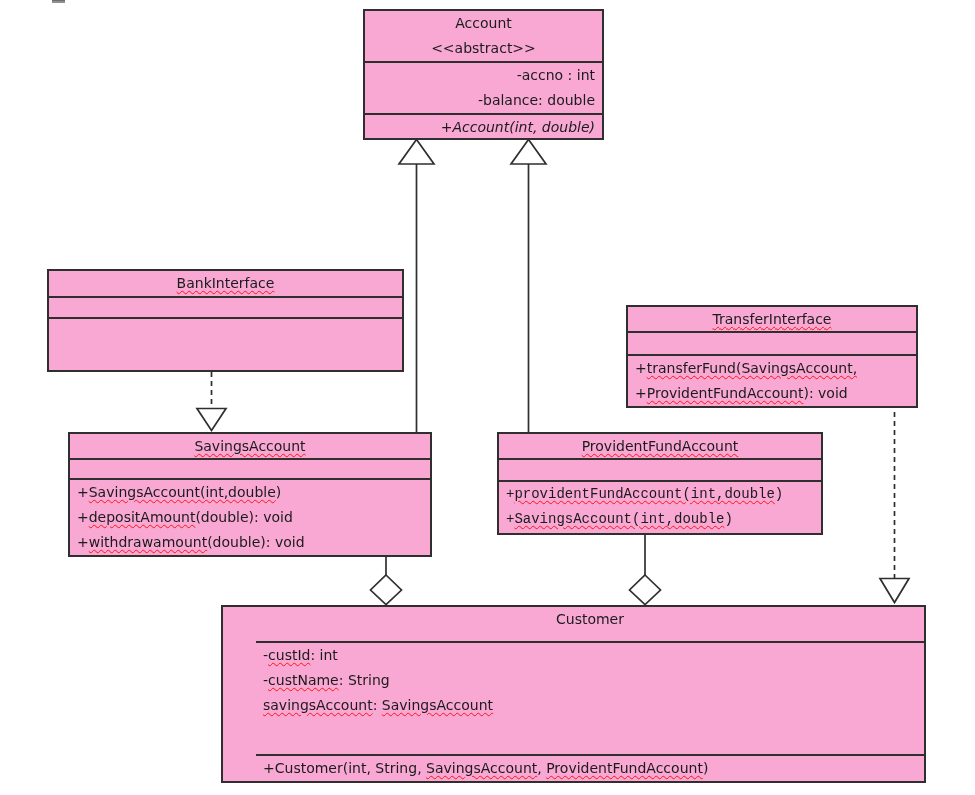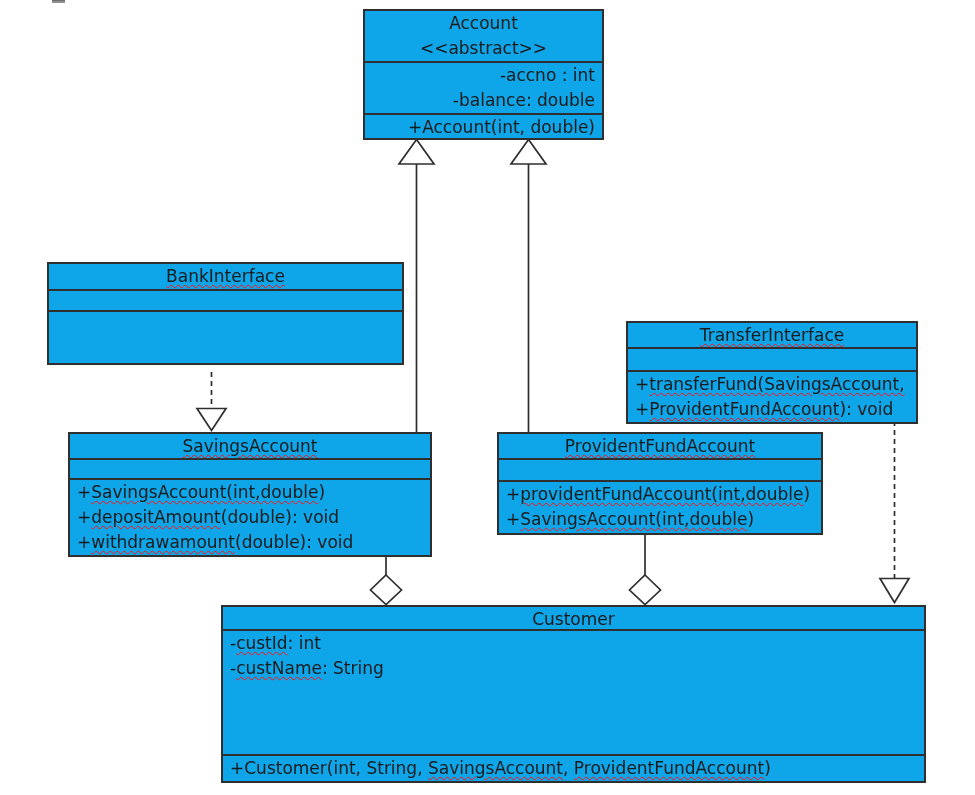--- a/index.html
+++ b/index.html
@@ -9,22 +9,22 @@
     --bg:#ffffff;
   }
   *{margin:0;padding:0;box-sizing:border-box;}
   html,body{width:975px;height:795px;background:var(--bg);}
   body{font-family:"DejaVu Sans","Liberation Sans",sans-serif;color:var(--text);}
   .canvas{position:relative;width:975px;height:795px;background:var(--bg);overflow:hidden;}
   .top-artifact{position:absolute;left:52px;top:0;width:13px;height:3px;background:#909090;border-top:1px solid #6e6e6e;}
   svg.connectors{position:absolute;left:0;top:0;width:975px;height:795px;pointer-events:none;}
   svg.connectors line,svg.connectors polygon{stroke:var(--line);}
   svg.connectors polygon{fill:#ffffff;}
-  .uml-class{position:absolute;border:2px solid var(--line);background:#0ea5e9;
-             font-size:17px;display:flex;flex-direction:column;}
+  .uml-class{position:absolute;border:2px solid var(--line);background:#f9a8d4;
+             font-size:14px;display:flex;flex-direction:column;}
   .sec{border-top:2px solid var(--line);padding:0 7px;}
   .sec:first-child{border-top:none;}
   .sec.title-sec .line{text-align:center;}
   .center-all .line{text-align:right;}
   .line{white-space:nowrap;line-height:25px;}
   .sp{text-decoration-line:underline;text-decoration-style:wavy;
       text-decoration-color:var(--squiggle);text-decoration-thickness:1px;
       text-underline-offset:2px;}
 </style>
 </head>
@@ -57,35 +57,35 @@
 
   <div class="uml-class center-all" style="left:363px;top:9px;width:241px;height:131px;">
     <div class="sec title-sec" style="height:50px;">
         <div class="line"><span>Account</span></div>
         <div class="line"><span>&lt;&lt;abstract&gt;&gt;</span></div>
       </div>
     <div class="sec" style="height:52px;">
         <div class="line"><span>-accno : int</span></div>
         <div class="line"><span>-balance: double</span></div>
       </div>
-    <div class="sec" style="flex:1;line-height:23px;">
+    <div class="sec" style="flex:1;line-height:23px;font-style:italic;">
         <div class="line"><span>+Account(int, double)</span></div>
       </div>
   </div>
 
-  <div class="uml-class" style="left:47px;top:262px;width:357px;height:103px;">
+  <div class="uml-class" style="left:47px;top:269px;width:357px;height:103px;">
     <div class="sec title-sec" style="height:25px;line-height:25px;">
         <div class="line"><span class="sp">BankInterface</span></div>
       </div>
     <div class="sec" style="height:21px;"></div>
     <div class="sec" style="flex:1;line-height:25.5px;">
       </div>
   </div>
 
-  <div class="uml-class" style="left:626px;top:321px;width:292px;height:103px;">
+  <div class="uml-class" style="left:626px;top:305px;width:292px;height:103px;">
     <div class="sec title-sec" style="height:24px;line-height:23px;">
         <div class="line"><span class="sp">TransferInterface</span></div>
       </div>
     <div class="sec" style="height:24px;"></div>
     <div class="sec" style="flex:1;line-height:24.5px;margin-top:16px;">
         <div class="line"><span>+</span><span class="sp">transferFund(SavingsAccount,</span></div>
         <div class="line"><span>+</span><span class="sp">ProvidentFundAccount</span><span>): void</span></div>
       </div>
   </div>
 
@@ -99,32 +99,33 @@
         <div class="line"><span>+</span><span class="sp">depositAmount</span><span>(double): void</span></div>
         <div class="line"><span>+</span><span class="sp">withdrawamount</span><span>(double): void</span></div>
       </div>
   </div>
 
   <div class="uml-class" style="left:497px;top:432px;width:326px;height:103px;">
     <div class="sec title-sec" style="height:24px;line-height:23px;">
         <div class="line"><span class="sp">ProvidentFundAccount</span></div>
       </div>
     <div class="sec" style="height:22px;"></div>
-    <div class="sec" style="flex:1;line-height:25px;">
+    <div class="sec" style="flex:1;line-height:25px;font-family:Liberation Mono, monospace;">
         <div class="line"><span>+</span><span class="sp">providentFundAccount(int,double</span><span>)</span></div>
         <div class="line"><span>+</span><span class="sp">SavingsAccount(int,double</span><span>)</span></div>
       </div>
   </div>
 
-  <div class="uml-class" style="left:221px;top:605px;width:705px;height:178px;">
+  <div class="uml-class" style="left:221px;top:605px;width:705px;height:178px;padding-left:33px;">
     <div class="sec title-sec" style="height:22px;line-height:21px;">
         <div class="line"><span>Customer</span></div>
       </div>
-    <div class="sec" style="height:104px;line-height:25.5px;">
+    <div class="sec" style="height:104px;line-height:25.5px;margin-top:12px;">
         <div class="line"><span>-</span><span class="sp">custId</span><span>: int</span></div>
         <div class="line"><span>-</span><span class="sp">custName</span><span>: String</span></div>
+        <div class="line"><span class="sp">savingsAccount</span><span>: </span><span class="sp">SavingsAccount</span></div>
       </div>
     <div class="sec" style="flex:1;line-height:23.5px;margin-top:32px;">
         <div class="line"><span>+Customer(int, String, </span><span class="sp">SavingsAccount</span><span>, </span><span class="sp">ProvidentFundAccount</span><span>)</span></div>
       </div>
   </div>
 
 </div>
 
 </body></html>

